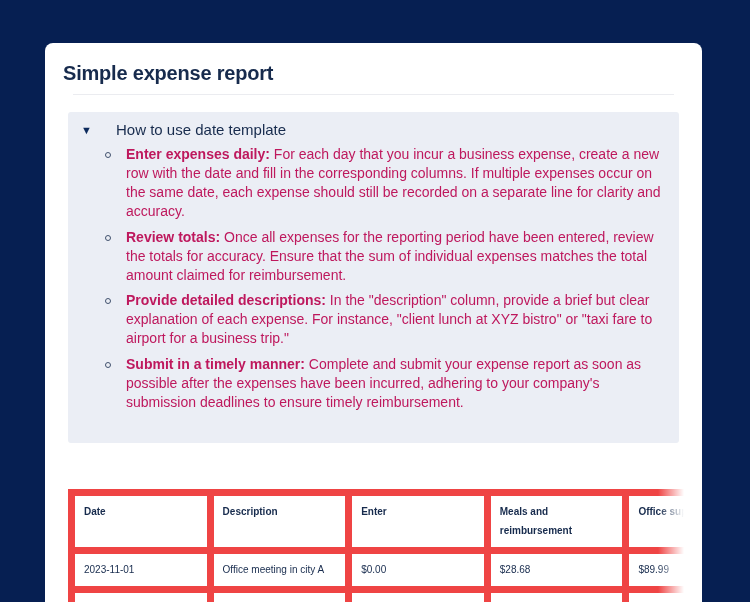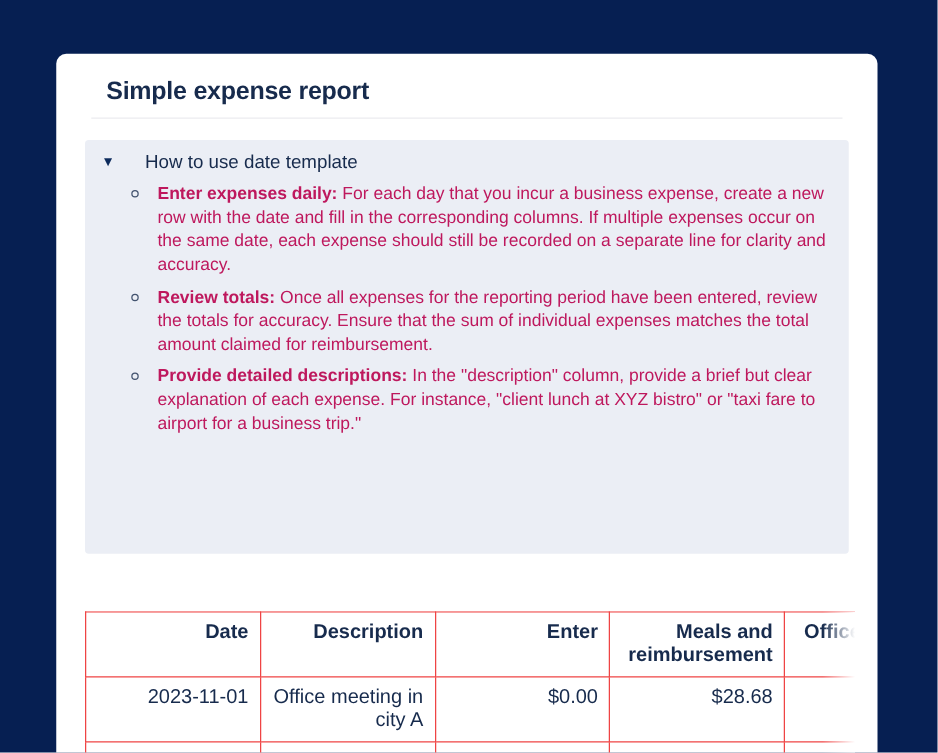--- a/index.html
+++ b/index.html
@@ -8,21 +8,21 @@
     background:#061f52;
     font-family:"Liberation Sans", sans-serif;
     color:#172b4d;
     position:relative;
   }
   .card {
     position:absolute; left:45px; top:43px; width:657px; height:600px;
     background:#ffffff; border-radius:8px;
   }
   .title {
-    position:absolute; left:40px; top:19px;
+    position:absolute; left:18px; top:19px;
     font-size:20px; font-weight:bold; color:#172b4d; letter-spacing:-0.2px;
   }
   .title-rule {
     position:absolute; left:28px; right:28px; top:51px; height:1px; background:#ebecf0;
   }
   .panel {
     position:absolute; left:23px; top:69px; width:611px; height:331px;
     background:#ebeef5; border-radius:3px;
   }
   .summary {
@@ -39,42 +39,43 @@
   .table-wrap {
     position:absolute; left:23px; top:446px; width:616px; height:160px; overflow:hidden;
   }
   .fade {
     position:absolute; right:0; top:0; width:26px; height:100%;
     background:linear-gradient(to right, rgba(255,255,255,0), rgba(255,255,255,1));
     pointer-events:none;
   }
   table { border-collapse:collapse; table-layout:fixed; width:700px; }
   td, th {
-    border:1px solid #ef4444; text-align:right; vertical-align:top;
-    padding:6px 9px 7px 9px; font-size:16px; line-height:19px; color:#172b4d;
+    border:7px solid #ef4444; text-align:left; vertical-align:top;
+    padding:6px 9px 7px 9px; font-size:10px; line-height:19px; color:#172b4d;
   }
   th { font-weight:bold; }
   col.c { width:129px; }
 </style>
 </head>
 <body>
 
 <div class="card">
   <div class="title">Simple expense report</div>
   <div class="title-rule"></div>
 
   <div class="panel">
     <div class="summary">
       <span class="tri">▼</span>
       <span>How to use date template</span>
     </div>
     <ul class="steps">
       <li><span class="bullet"></span><b>Enter expenses daily:</b><span> For each day that you incur a business expense, create a new row with the date and fill in the corresponding columns. If multiple expenses occur on the same date, each expense should still be recorded on a separate line for clarity and accuracy.</span></li>
       <li><span class="bullet"></span><b>Review totals:</b><span> Once all expenses for the reporting period have been entered, review the totals for accuracy. Ensure that the sum of individual expenses matches the total amount claimed for reimbursement.</span></li>
       <li><span class="bullet"></span><b>Provide detailed descriptions:</b><span> In the "description" column, provide a brief but clear explanation of each expense. For instance, "client lunch at XYZ bistro" or "taxi fare to airport for a business trip."</span></li>
+      <li><span class="bullet"></span><b>Submit in a timely manner:</b><span> Complete and submit your expense report as soon as possible after the expenses have been incurred, adhering to your company's submission deadlines to ensure timely reimbursement.</span></li>
     </ul>
   </div>
 
   <div class="table-wrap">
     <table>
       <colgroup>
           <col class="c">
           <col class="c">
           <col class="c">
           <col class="c">

